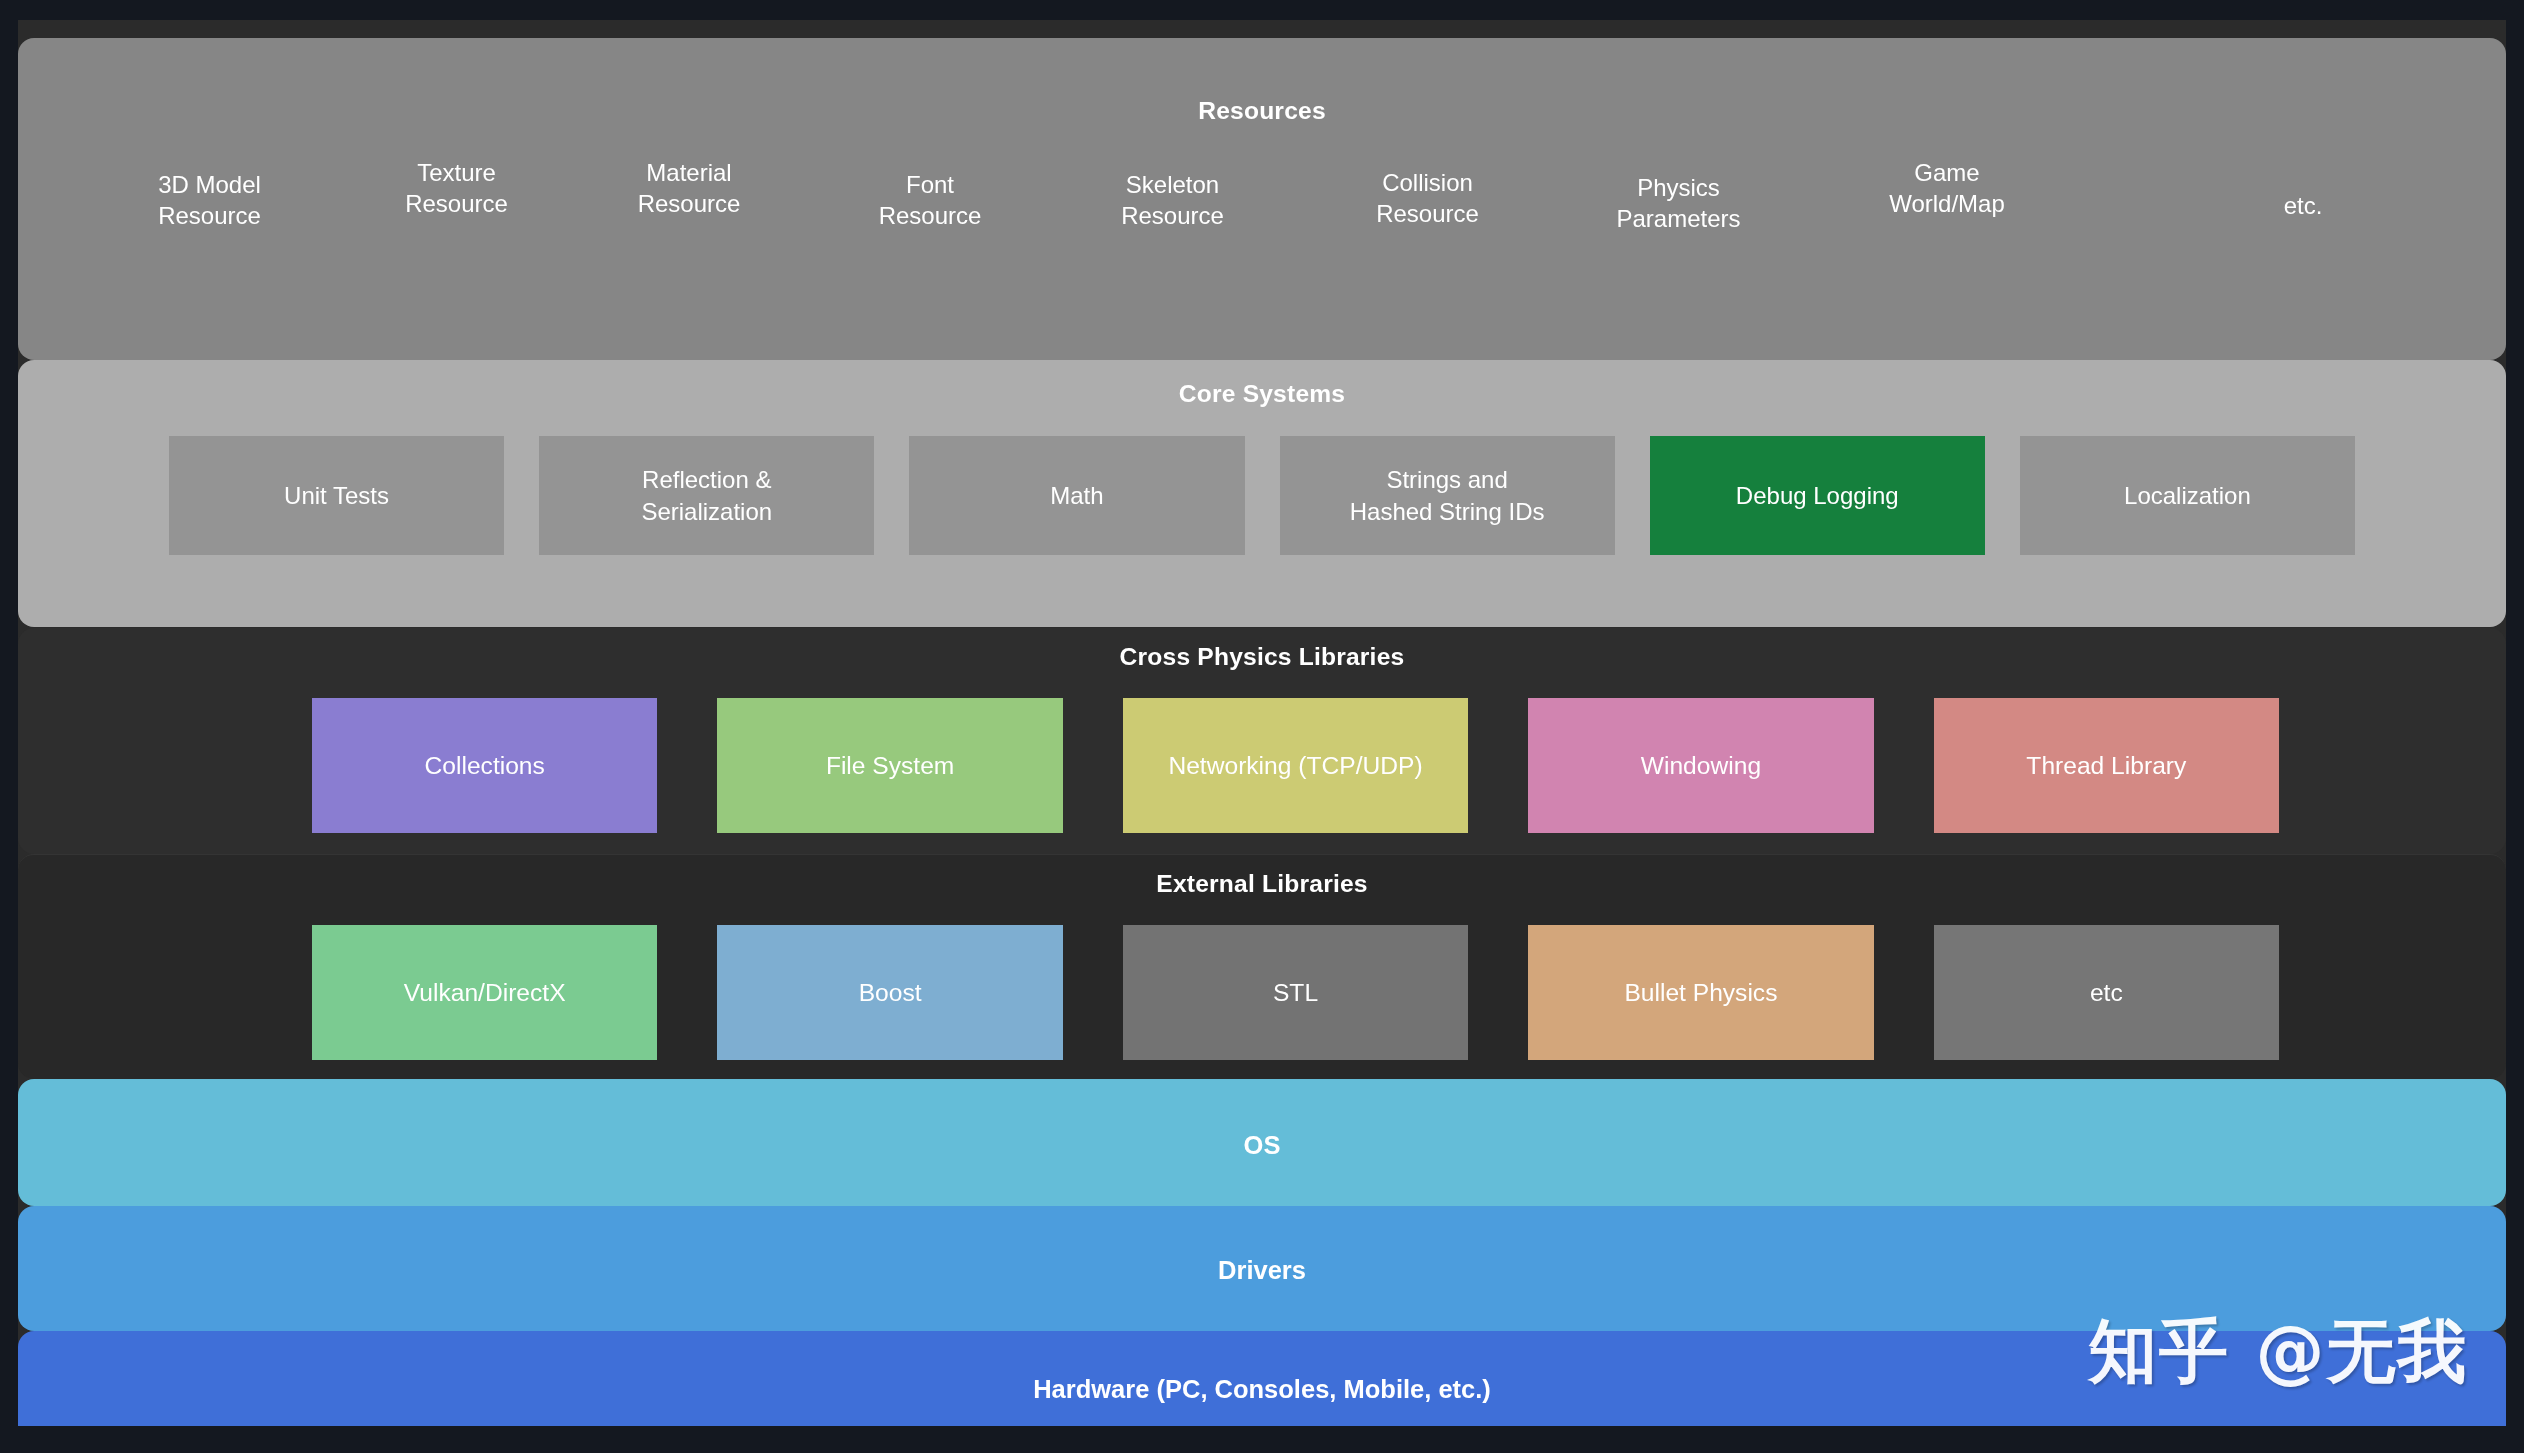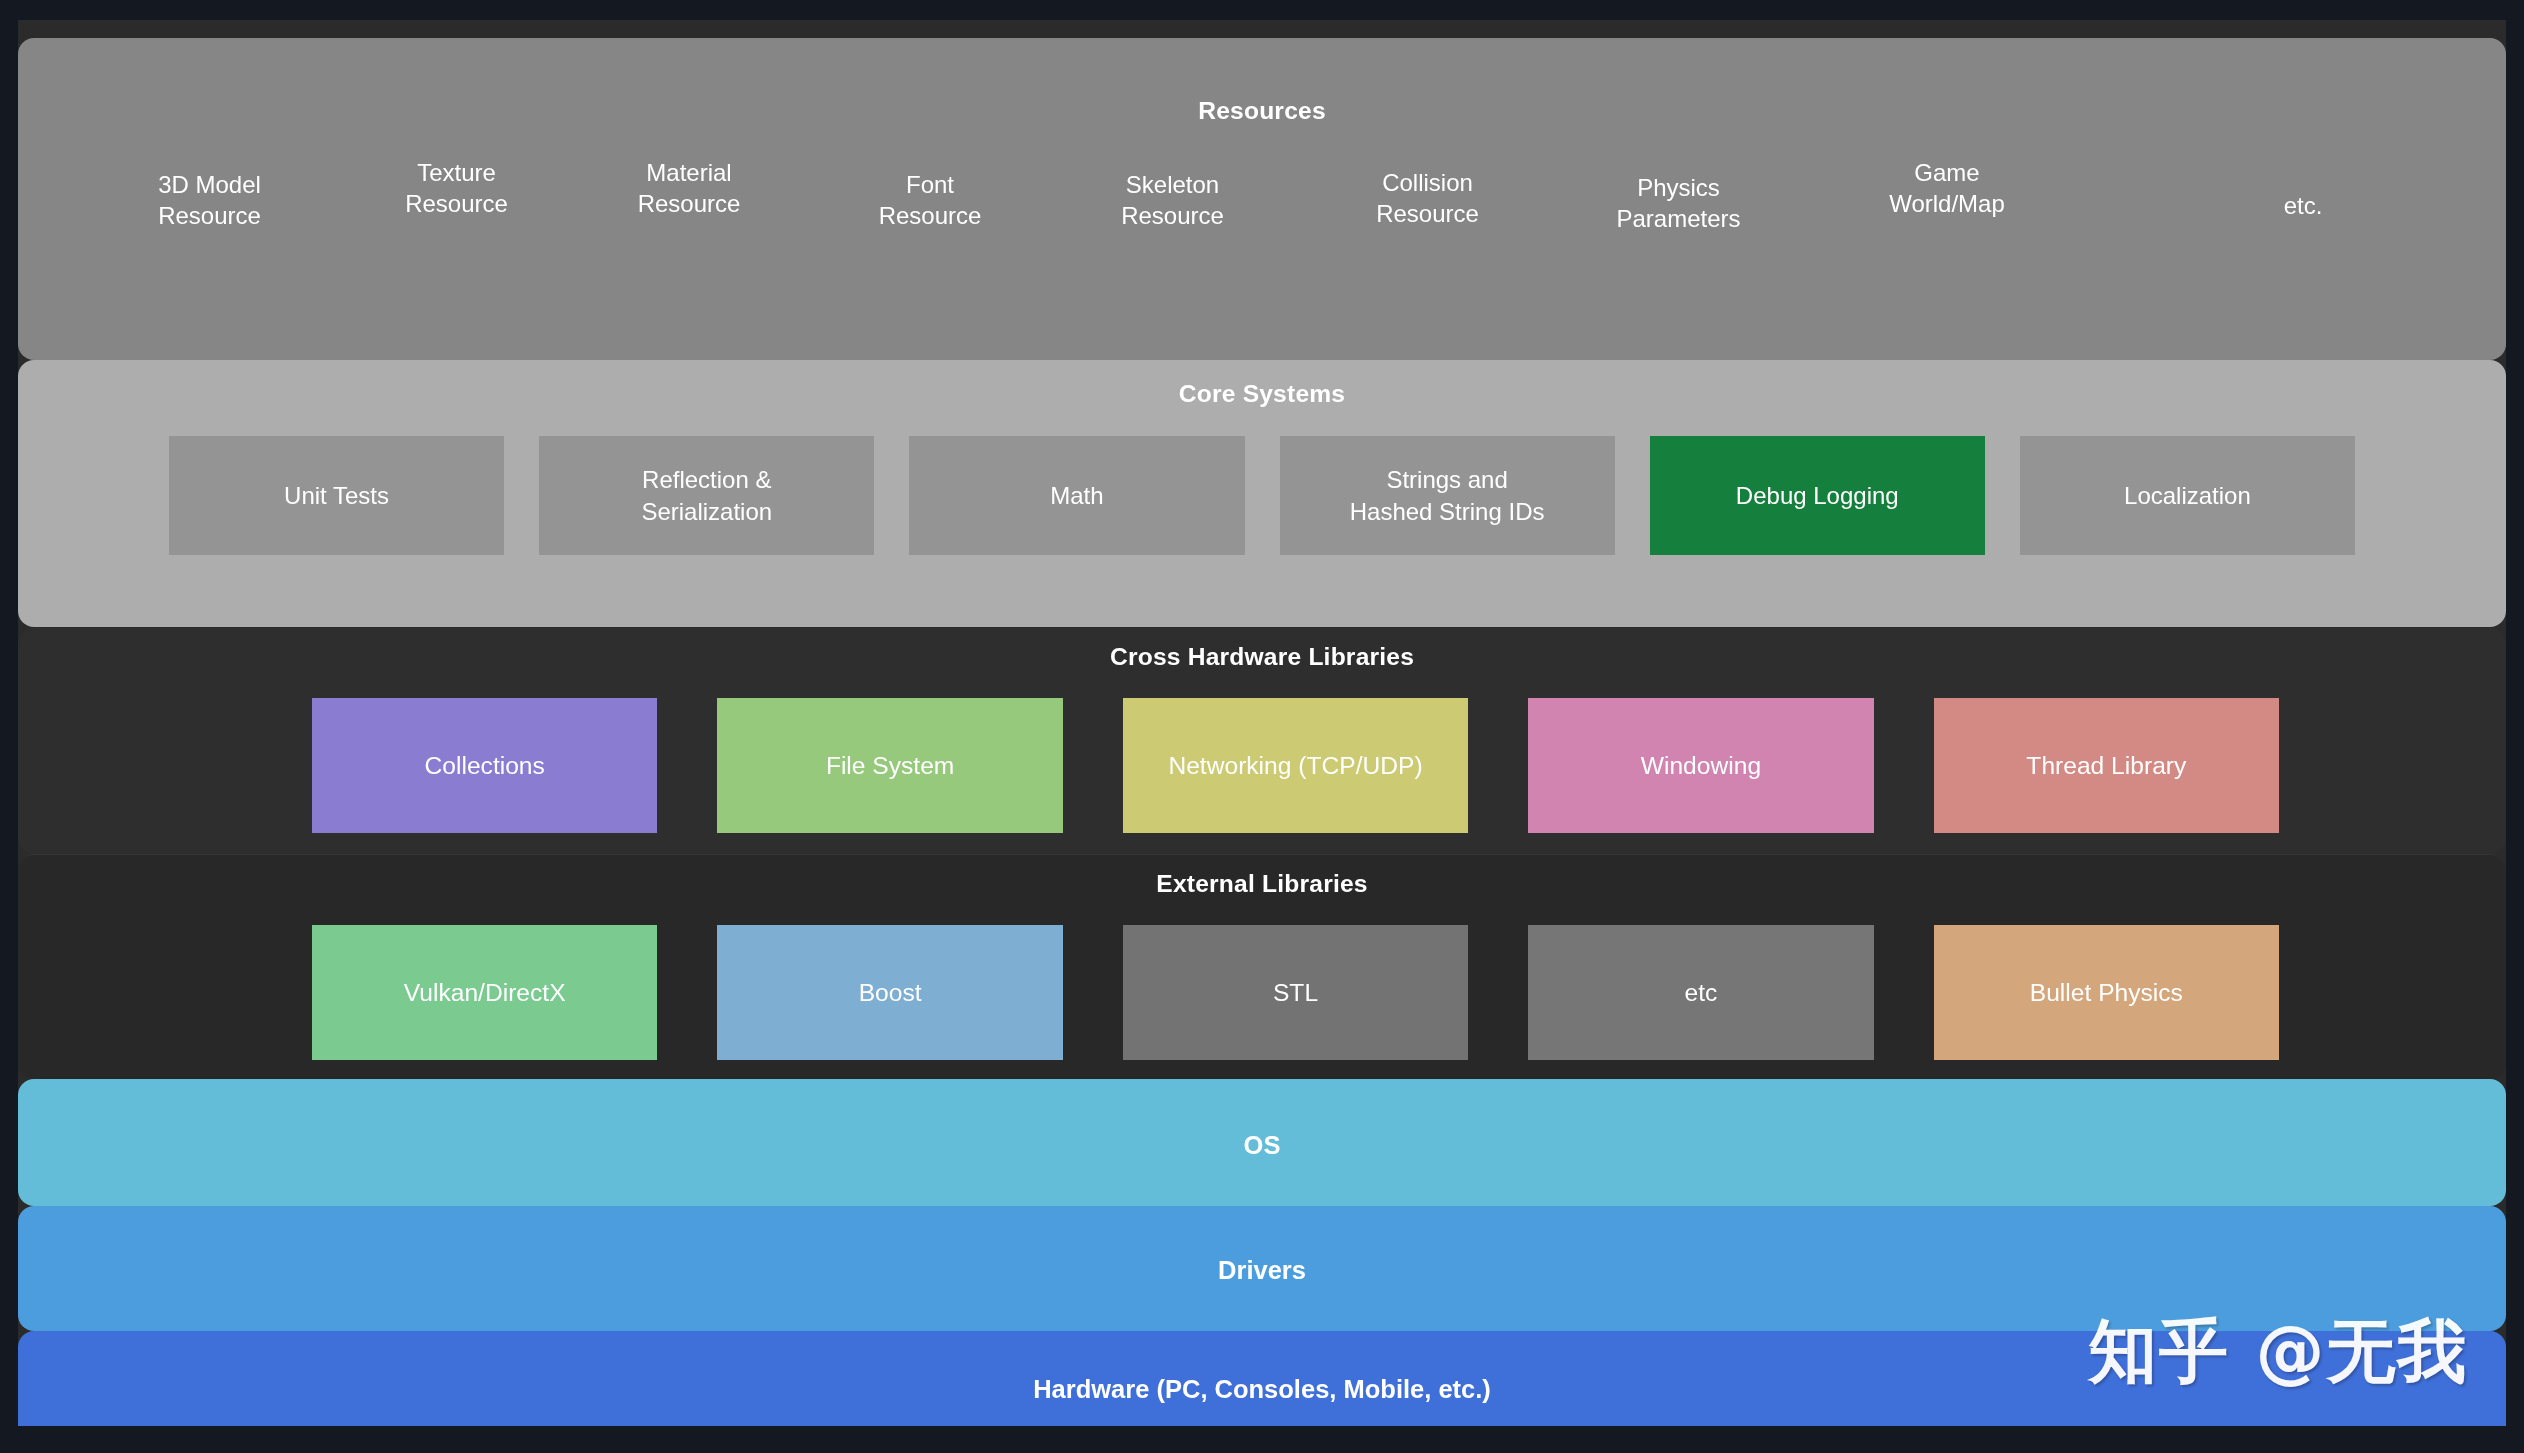--- a/index.html
+++ b/index.html
@@ -212,40 +212,40 @@
 Serialization</div>
       <div class="core-box" style="background: rgb(148, 148, 148);">Math</div>
       <div class="core-box" style="background: rgb(148, 148, 148);">Strings and
 Hashed String IDs</div>
       <div class="core-box" style="background: #15803d;">Debug Logging</div>
       <div class="core-box" style="background: rgb(148, 148, 148);">Localization</div>
     </div>
   </div>
 
   <div class="band" id="cross-band" style="background: rgb(46, 46, 46);">
-    <div class="band-title" id="cross-title">Cross Hardware Libraries</div>
+    <div class="band-title" id="cross-title">Cross Physics Libraries</div>
 
     <div class="lib-row" id="cross-row">
       <div class="lib-box" style="background: rgb(138, 125, 209);">Collections</div>
       <div class="lib-box" style="background: rgb(151, 201, 125);">File System</div>
       <div class="lib-box" style="background: rgb(204, 203, 115);">Networking (TCP/UDP)</div>
       <div class="lib-box" style="background: rgb(209, 132, 176);">Windowing</div>
       <div class="lib-box" style="background: rgb(211, 137, 132);">Thread Library</div>
     </div>
   </div>
 
   <div class="band" id="external-band" style="background: rgb(40, 40, 40);">
     <div class="band-title" id="external-title">External Libraries</div>
 
     <div class="lib-row" id="external-row">
       <div class="lib-box" style="background: rgb(123, 203, 145);">Vulkan/DirectX</div>
       <div class="lib-box" style="background: rgb(126, 174, 209);">Boost</div>
       <div class="lib-box" style="background: #737373; text-align: right;">STL</div>
+      <div class="lib-box" style="background: rgb(211, 166, 123);">Bullet Physics</div>
       <div class="lib-box" style="background: rgb(118, 118, 118);">etc</div>
-      <div class="lib-box" style="background: rgb(211, 166, 123);">Bullet Physics</div>
     </div>
   </div>
 
   <div class="band" id="os-band" style="background: rgb(100, 189, 216);">
     <div class="stack-label">OS</div>
   </div>
 
   <div class="band" id="drivers-band" style="background: rgb(76, 157, 221);">
     <div class="stack-label">Drivers</div>
   </div>

